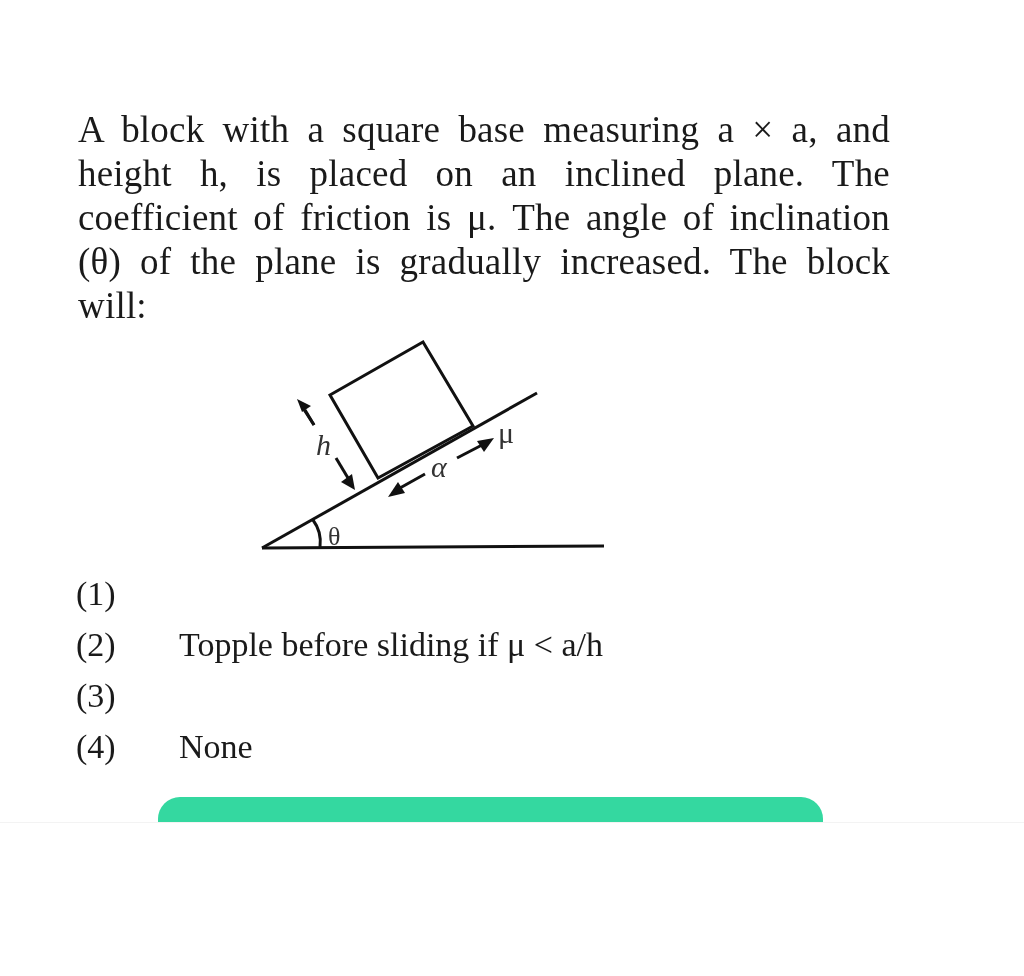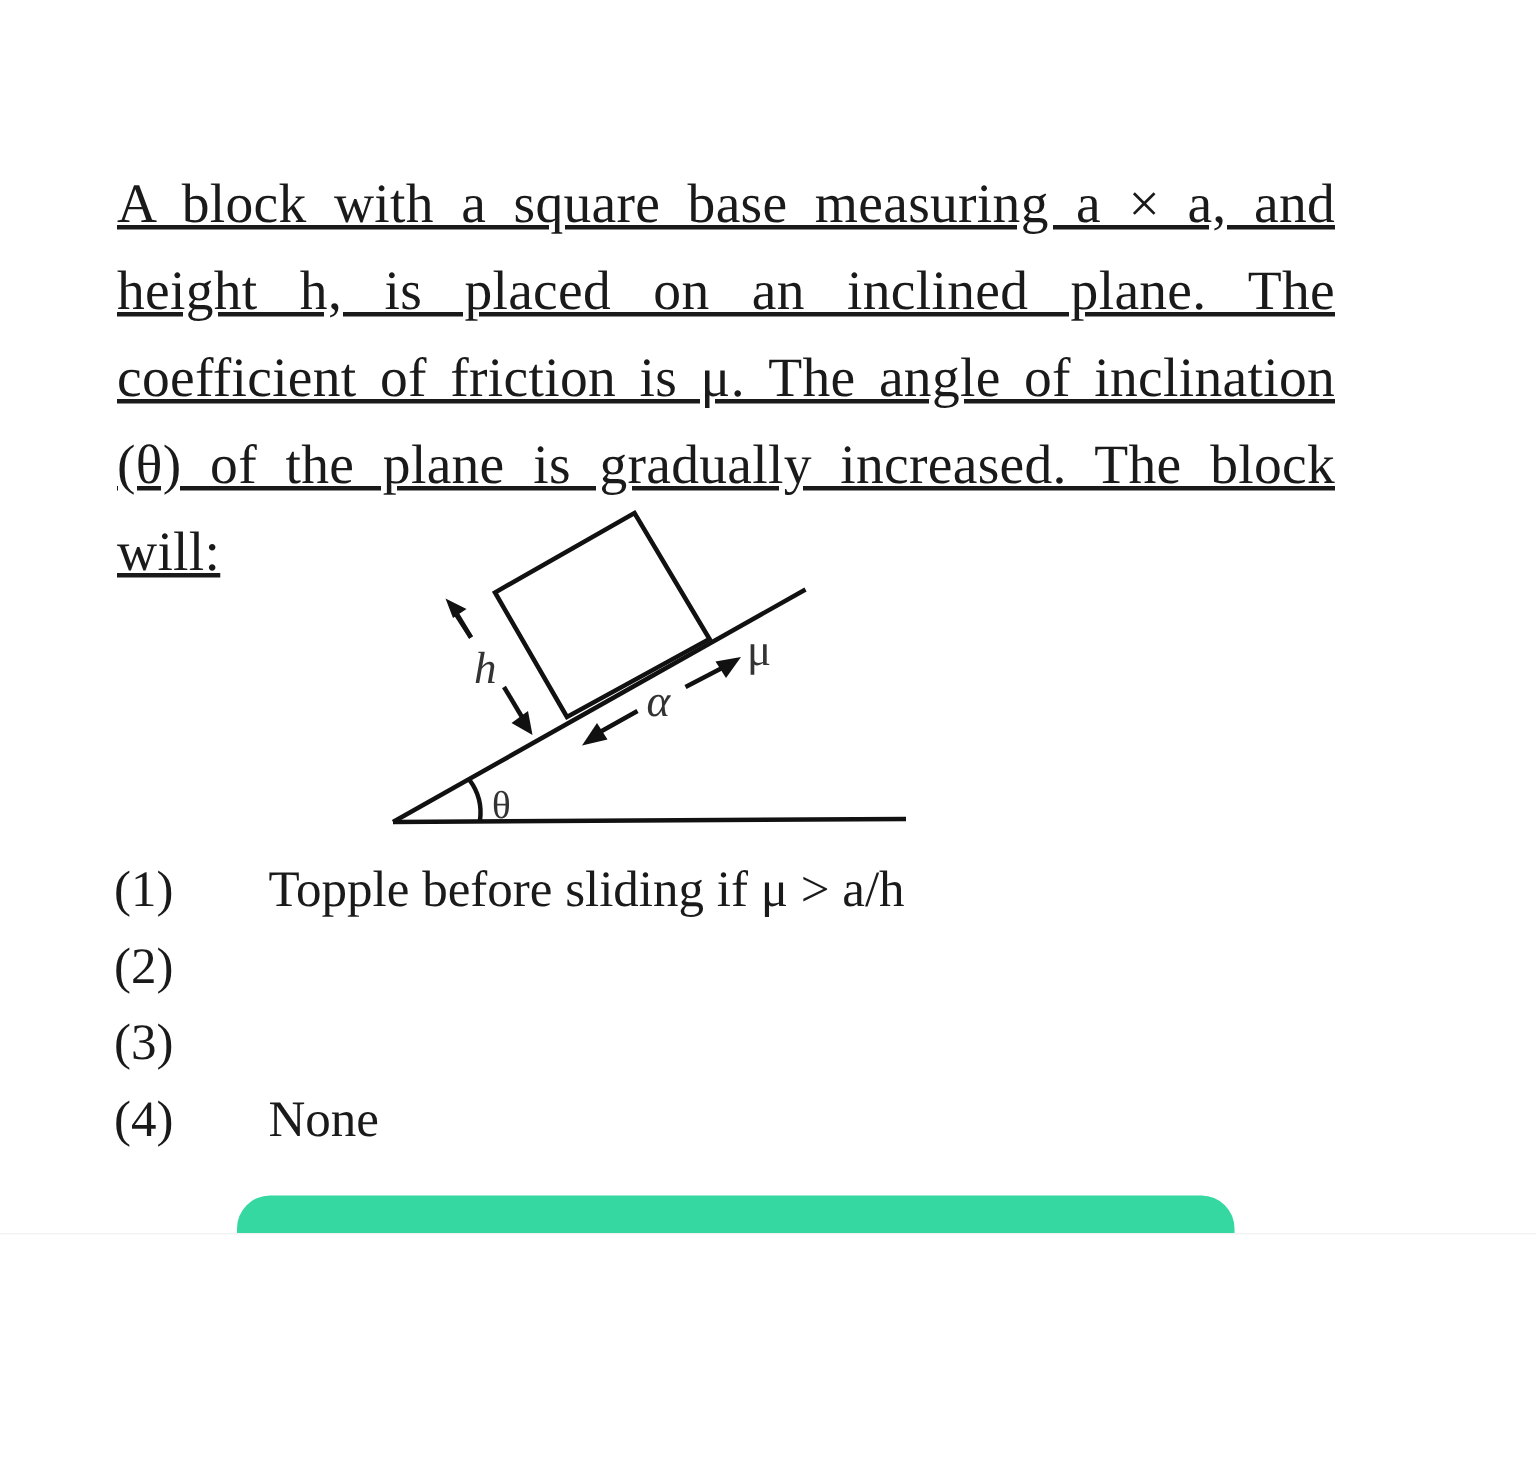--- a/index.html
+++ b/index.html
@@ -14,25 +14,24 @@
       overflow: hidden;
       font-family: "Liberation Serif", "DejaVu Serif", serif;
       color: #1a1a1a;
     }
     .question {
       position: absolute;
       left: 78px;
       top: 108px;
       width: 812px;
       font-size: 37px;
-      line-height: 58px;
+      line-height: 44px;
       text-align: justify;
       text-align-last: left;
       letter-spacing: 0.2px;
-      text-decoration: underline;
     }
     .diagram {
       position: absolute;
       left: 0;
       top: 0;
       width: 1024px;
       height: 976px;
       pointer-events: none;
     }
     .options {
@@ -106,24 +105,24 @@
 
   <text x="316" y="455" font-family="Liberation Serif, serif" font-style="italic" font-size="30" fill="#333">h</text>
   <text x="431" y="477" font-family="Liberation Serif, serif" font-style="italic" font-size="30" fill="#333">α</text>
   <text x="498" y="443" font-family="Liberation Serif, serif" font-size="30" fill="#333">μ</text>
   <text x="328" y="545" font-family="Liberation Serif, serif" font-size="26" fill="#333">θ</text>
 </svg>
 
 <div class="options">
   <div class="option">
     <span class="option-num">(1)</span>
-    <span class="option-text">Topple before sliding if μ &gt; a/h</span>
   </div>
   <div class="option">
     <span class="option-num">(2)</span>
+    <span class="option-text">Topple before sliding if μ &lt; a/h</span>
   </div>
   <div class="option">
     <span class="option-num">(3)</span>
   </div>
   <div class="option">
     <span class="option-num">(4)</span>
     <span class="option-text">None</span>
   </div>
 </div>
 

